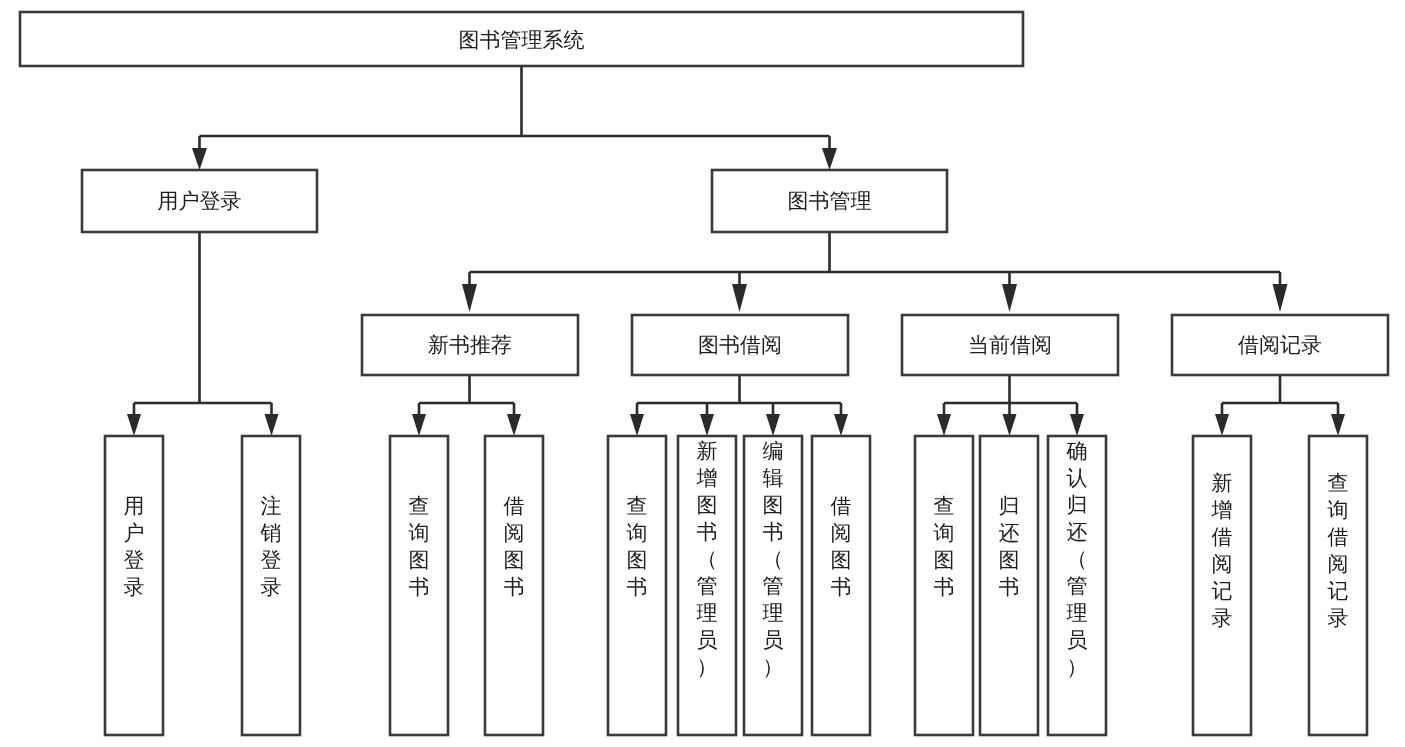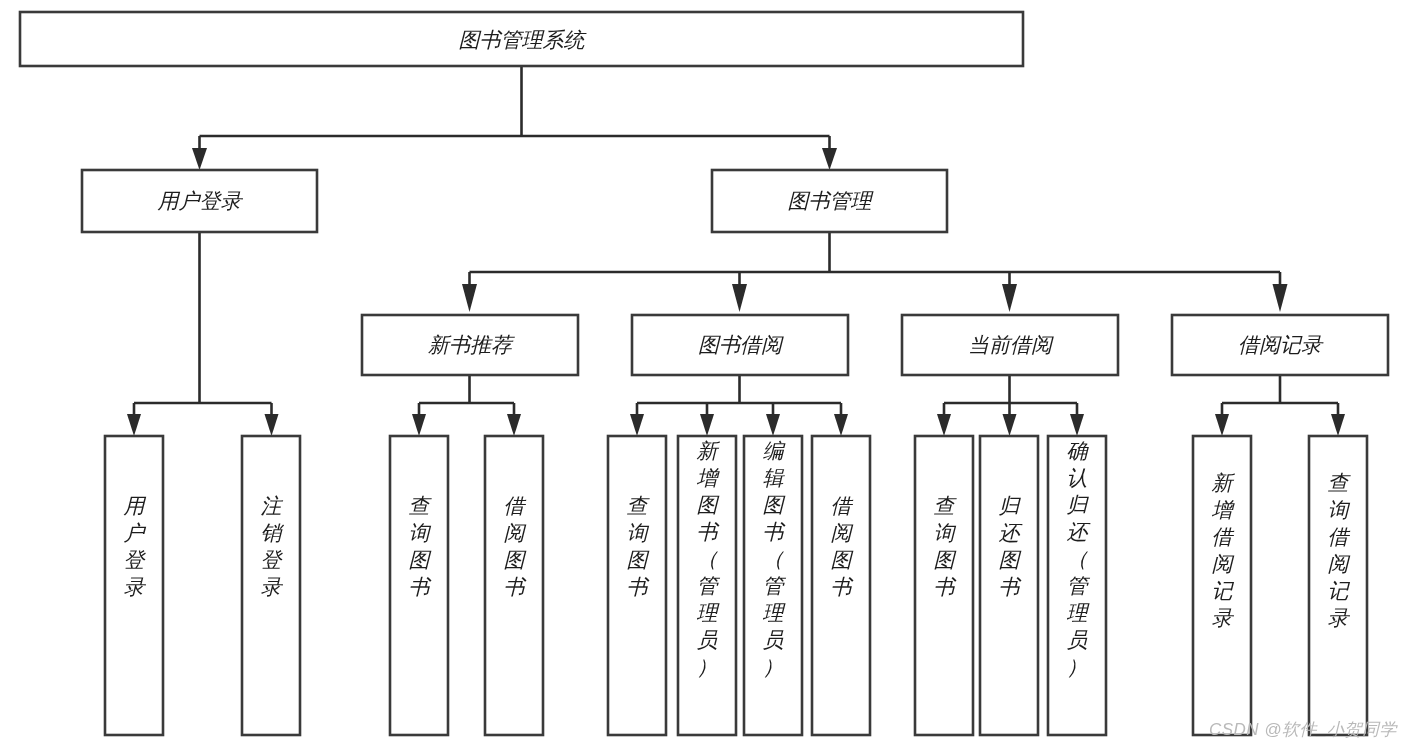--- a/index.html
+++ b/index.html
@@ -9,21 +9,20 @@
   }
   body {
     font-family: "Liberation Sans", "DejaVu Sans", sans-serif;
   }
   #diagram-root {
     position: relative;
     width: 1405px;
     height: 747px;
     background: #ffffff;
     overflow: hidden;
-    font-style: italic;
   }
   svg.flow {
     position: absolute;
     left: 0;
     top: 0;
     width: 1405px;
     height: 747px;
     display: block;
   }
   .node-box {
@@ -214,14 +213,13 @@
       <rect class="node-box" x="1193" y="436" width="58" height="299"></rect>
       <text class="node-label-v" x="1222" y="490"><tspan x="1222" dy="0">新</tspan><tspan x="1222" dy="27">增</tspan><tspan x="1222" dy="27">借</tspan><tspan x="1222" dy="27">阅</tspan><tspan x="1222" dy="27">记</tspan><tspan x="1222" dy="27">录</tspan></text>
     </g>
     <g>
       <rect class="node-box" x="1309" y="436" width="58" height="299"></rect>
       <text class="node-label-v" x="1338" y="490"><tspan x="1338" dy="0">查</tspan><tspan x="1338" dy="27">询</tspan><tspan x="1338" dy="27">借</tspan><tspan x="1338" dy="27">阅</tspan><tspan x="1338" dy="27">记</tspan><tspan x="1338" dy="27">录</tspan></text>
     </g>
 
   </svg>
 
-  <div class="watermark">CSDN @软件_小贺同学</div>
 </div>
 
 </body></html>

